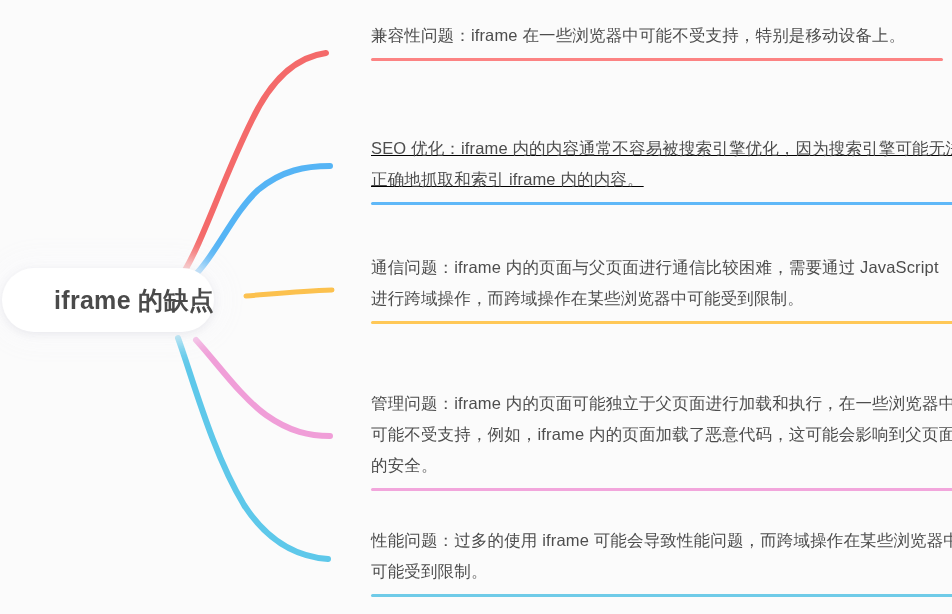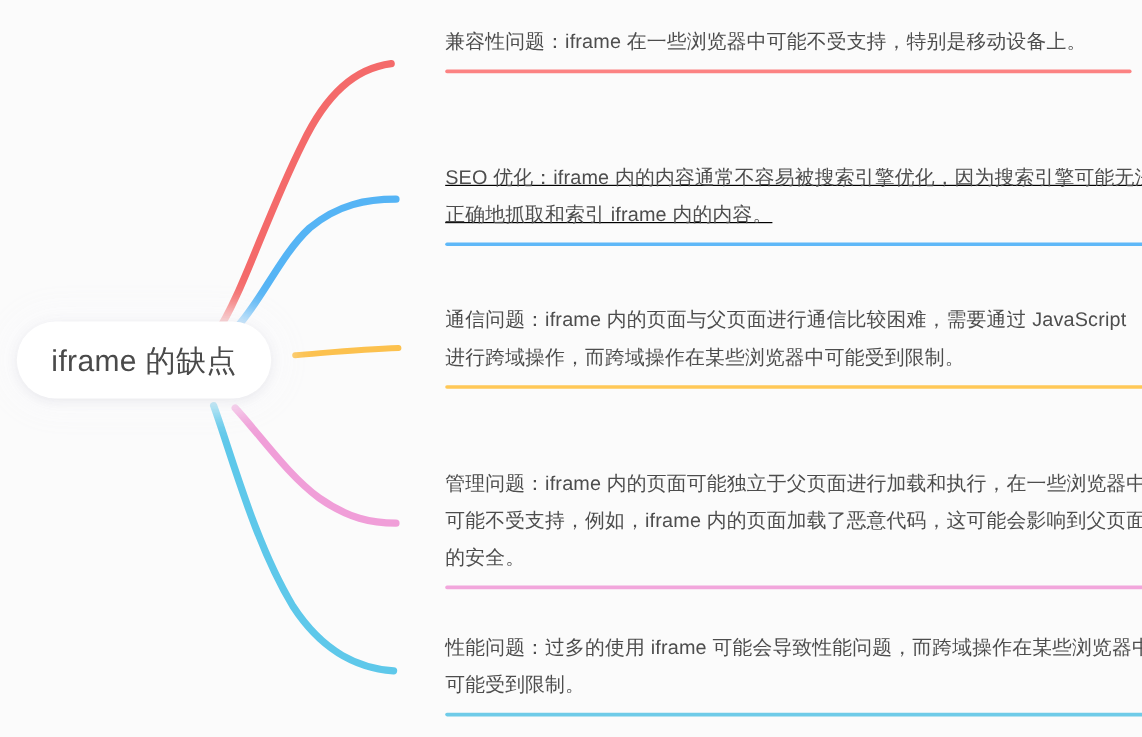--- a/index.html
+++ b/index.html
@@ -30,33 +30,34 @@
     left: 0;
     top: 0;
     width: 952px;
     height: 614px;
     pointer-events: none;
   }
 
   
   .root-node {
     position: absolute;
-    left: 14px;
+    left: 2px;
     top: 268px;
     width: 212px;
     height: 64px;
     background: #ffffff;
     border-radius: 34px;
     box-shadow: 0 2px 10px rgba(110, 110, 130, 0.13),
                 0 0 26px 10px rgba(250, 250, 252, 0.95);
     display: flex;
     align-items: center;
-    justify-content: center;
+    justify-content: flex-end;
     box-sizing: border-box;
     z-index: 3;
+    font-weight: bold;
   }
   .root-label {
     font-size: 25px;
     color: #4a4a4a;
     letter-spacing: 0.3px;
     white-space: nowrap;
   }
 
   
   .topic {

